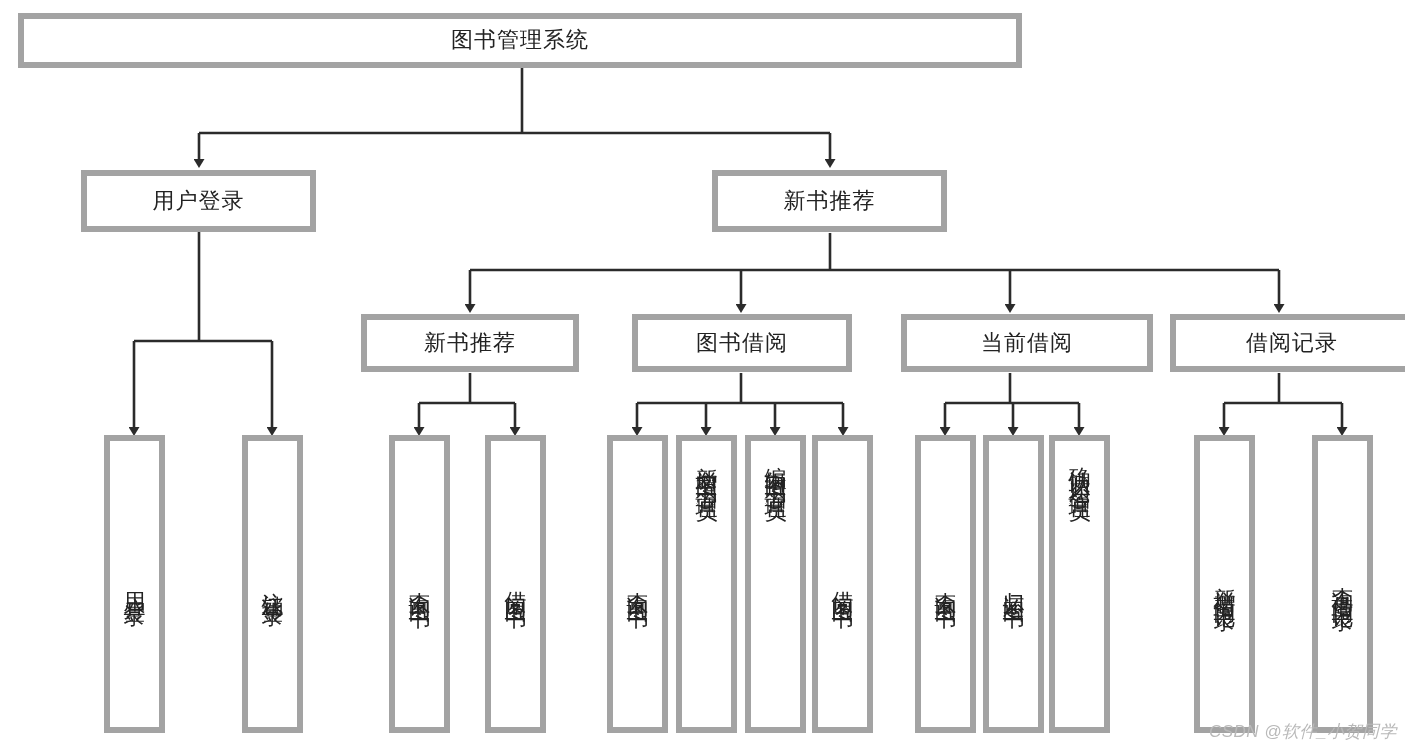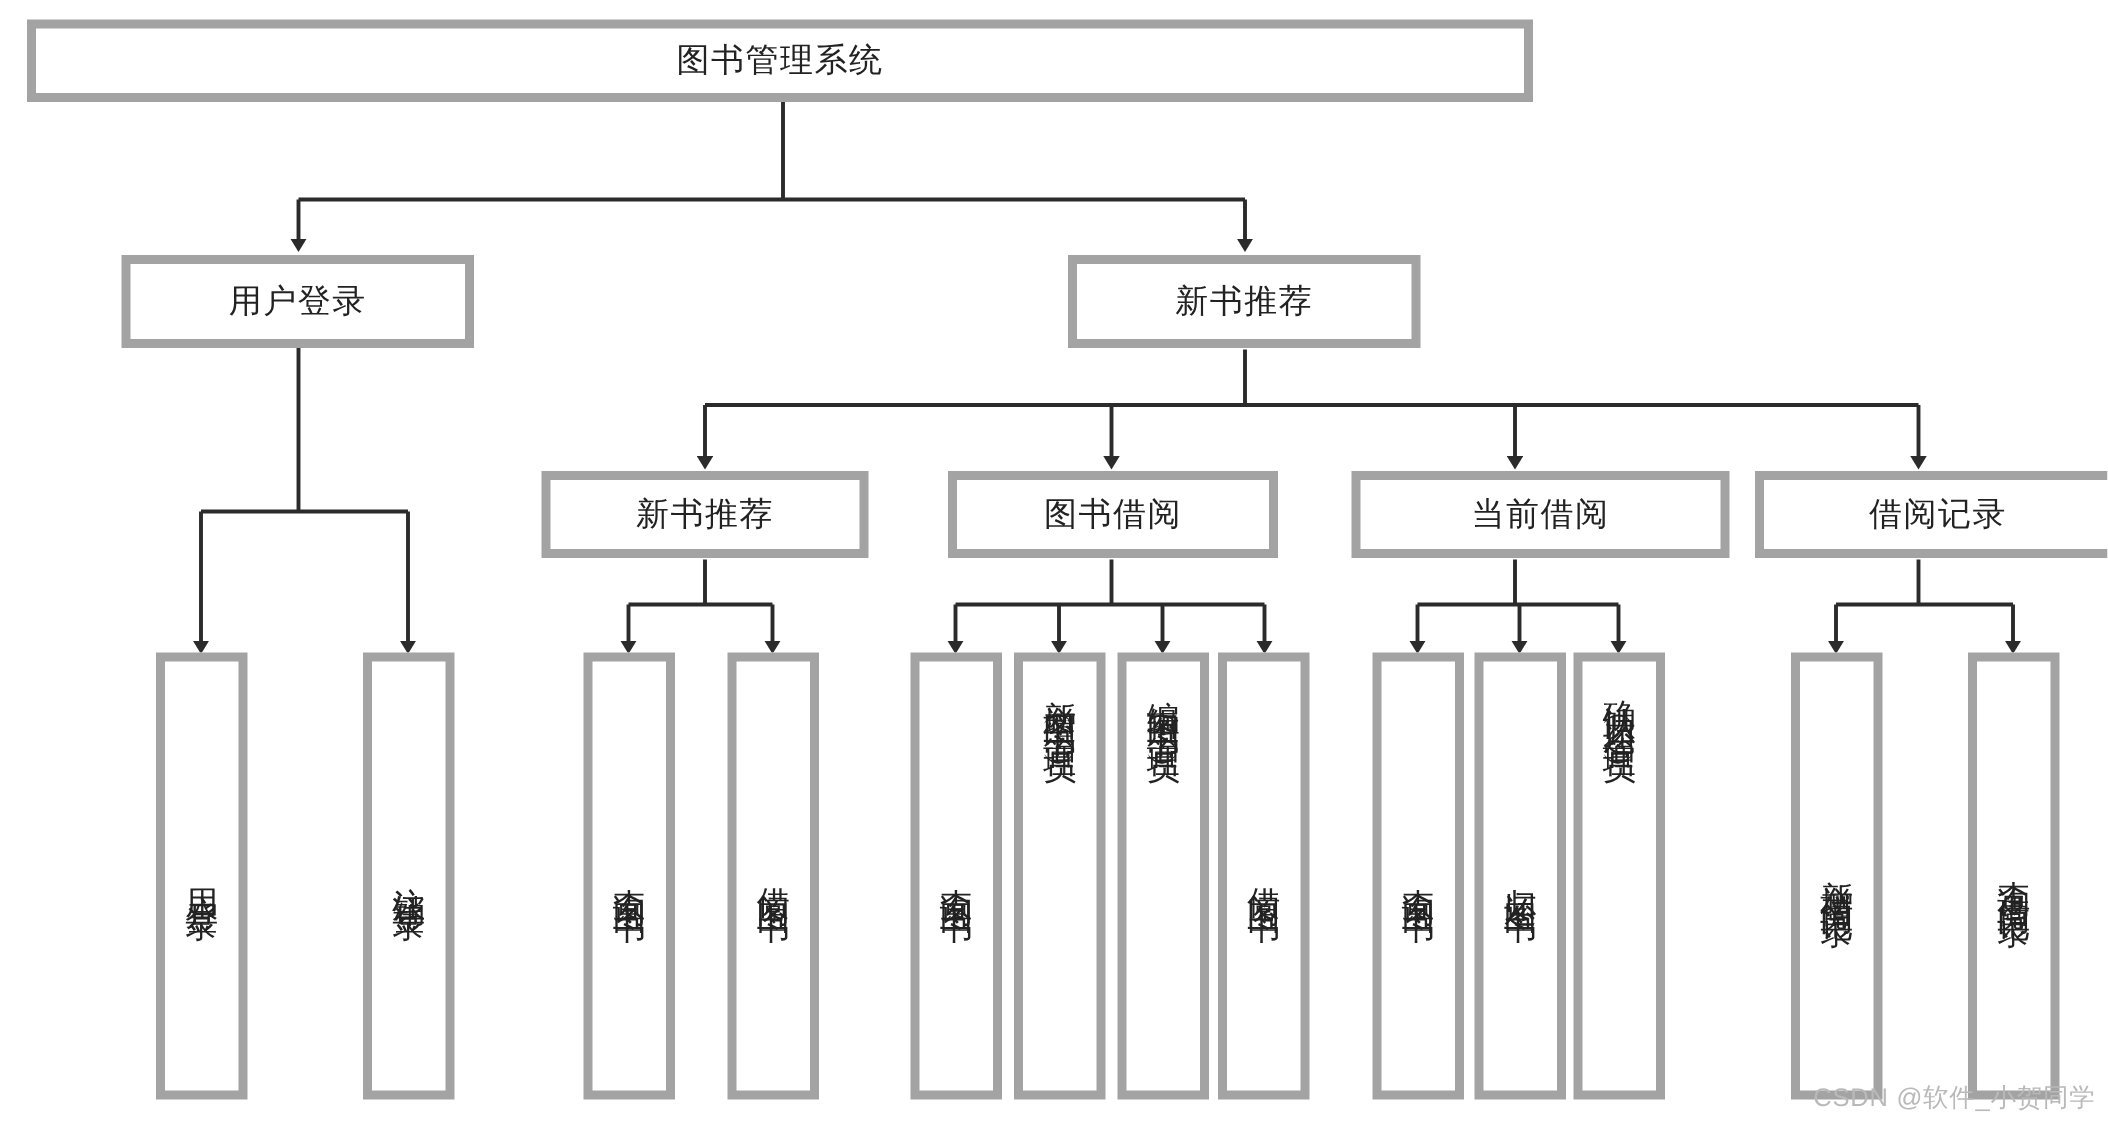--- a/index.html
+++ b/index.html
@@ -71,20 +71,21 @@
   }
   .watermark {
     position: absolute;
     right: 8px;
     bottom: 4px;
     font-size: 17px;
     color: #b9b9b9;
     letter-spacing: 0.5px;
     white-space: nowrap;
     pointer-events: none;
+    font-style: italic;
   }
 </style>
 </head>
 <body>
 
 <div id="diagram-root">
 
   <svg class="edges" viewBox="0 0 1405 747" aria-hidden="true">
     <defs>
       <marker id="arrowhead" markerWidth="9" markerHeight="11" refX="1" refY="5.5" orient="auto" markerUnits="userSpaceOnUse">

